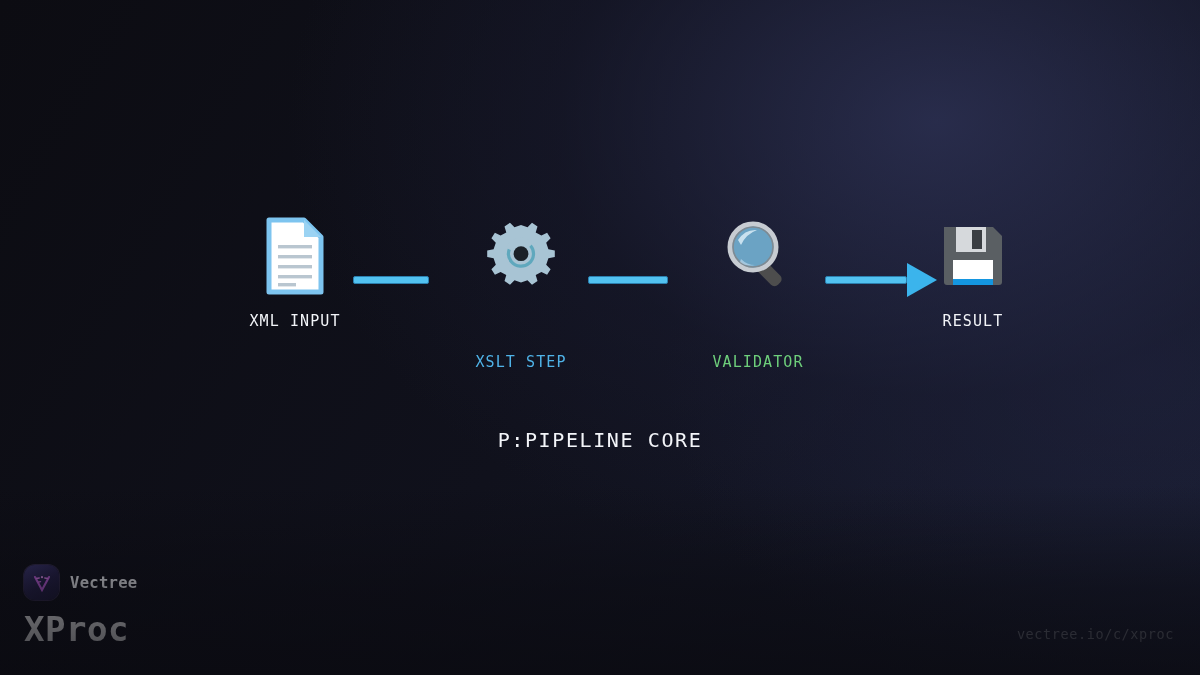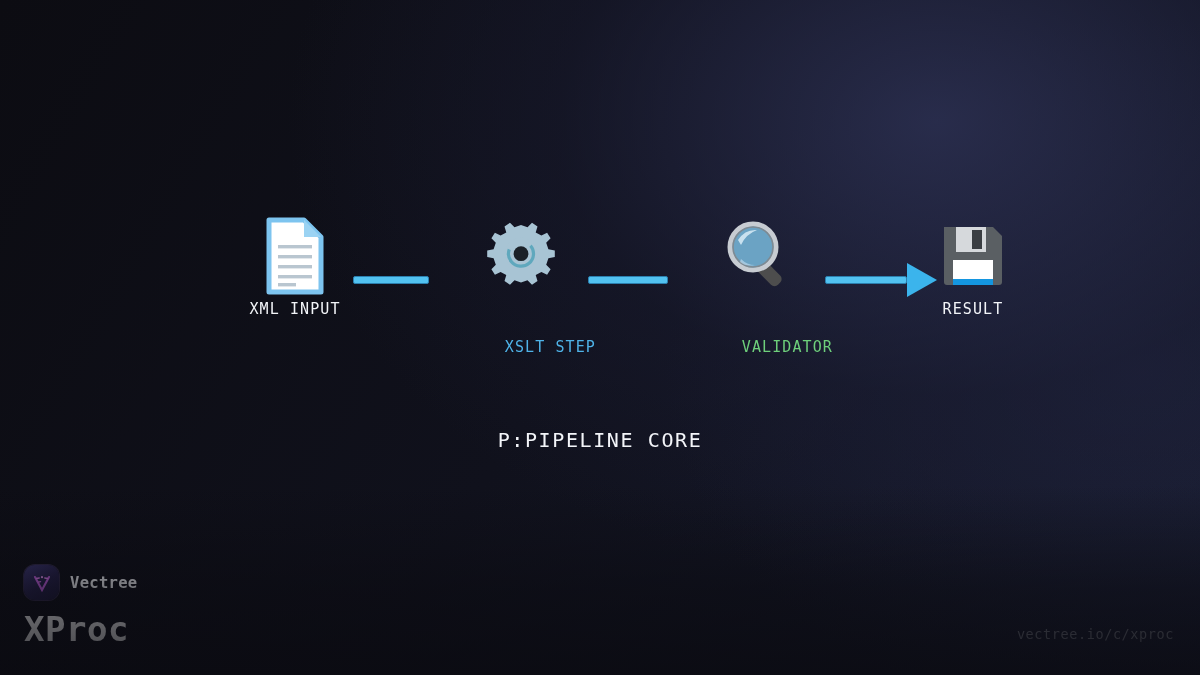--- a/index.html
+++ b/index.html
@@ -39,27 +39,27 @@
     width: 150px;
     text-align: center;
   }
   .node .icon-wrap {
     height: 84px;
     display: flex;
     align-items: center;
     justify-content: center;
   }
   .node .node-label {
-    margin-top: 2px;
+    margin-top: 14px;
     font-size: 15px;
     letter-spacing: 1.1px;
     white-space: nowrap;
     color: #f2f4f8;
   }
-  .node.low .node-label { margin-top: 40px; text-align: right; }
+  .node.low .node-label { margin-top: 55px; }
 
   .connector {
     position: absolute;
     height: 8px;
     border-radius: 2px;
     background: #52c2f0;
     border: 1px solid #2b7fae;
     box-sizing: border-box;
   }
   .arrowhead {

